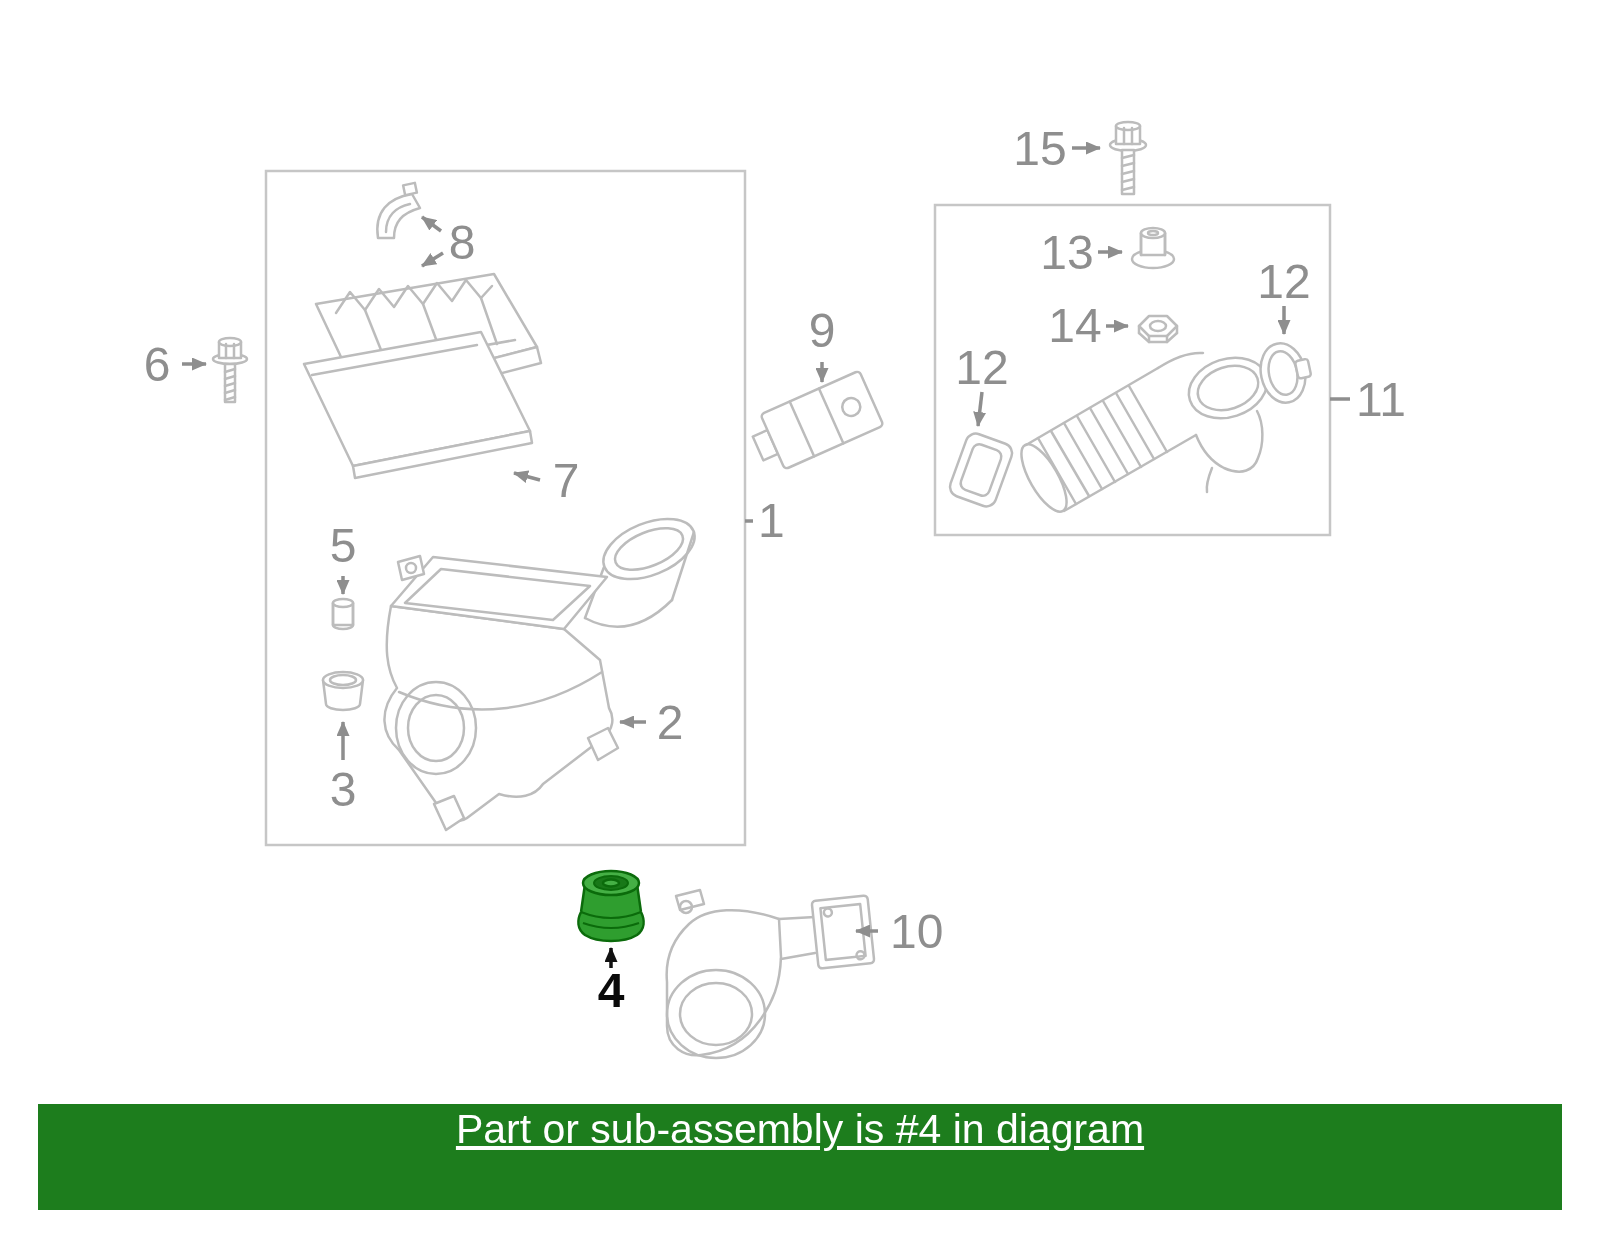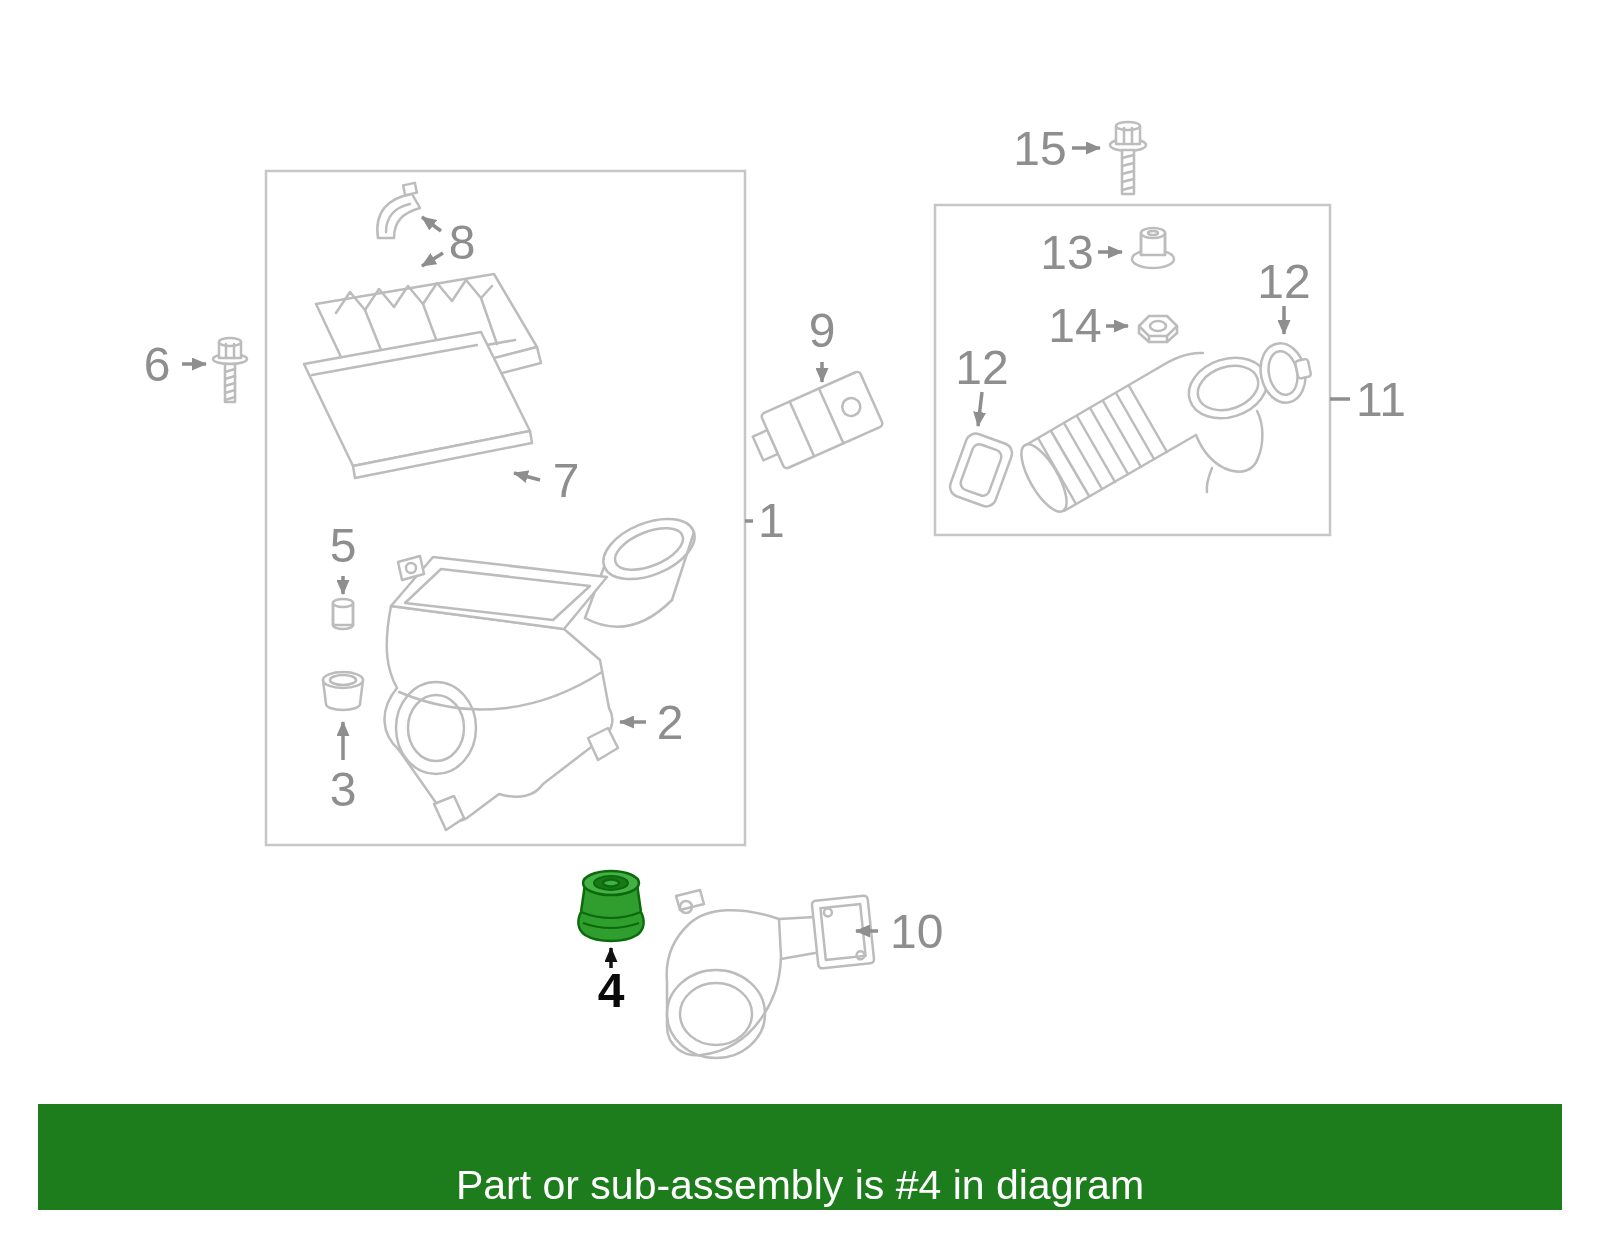--- a/index.html
+++ b/index.html
@@ -18,21 +18,21 @@
   .calloutB { font-size:48px; font-weight:700; fill:#0a0a0a; }
 
   
   .hl  { fill:#2f9e2f; stroke:#0b6b0b; stroke-width:2.5; stroke-linejoin:round; }
   .hlt { fill:#45b045; stroke:#0b6b0b; stroke-width:2.5; }
   .hld { fill:#187818; stroke:#0b6b0b; stroke-width:2; }
   .hln { fill:none; stroke:#0b6b0b; stroke-width:2; }
 
   .banner { position:absolute; left:38px; top:1104px; width:1524px; height:106px;
     background:#1d7d1d; color:#ffffff; display:flex; flex-direction:column;
-    align-items:center; justify-content:flex-end; text-align:center; }
+    align-items:center; justify-content:flex-start; text-align:center;text-decoration:underline; }
   .banner .line { font-size:41px; line-height:50px; white-space:nowrap; }
 </style>
 </head>
 <body>
 
 <div class="stage">
 <svg width="1600" height="1249" viewBox="0 0 1600 1249">
   <defs>
     <marker id="arrG" markerUnits="userSpaceOnUse" markerWidth="16" markerHeight="13" refX="14" refY="6.5" orient="auto">
       <path d="M0,0 L15,6.5 L0,13 Z" fill="#8e8e8e"></path>

